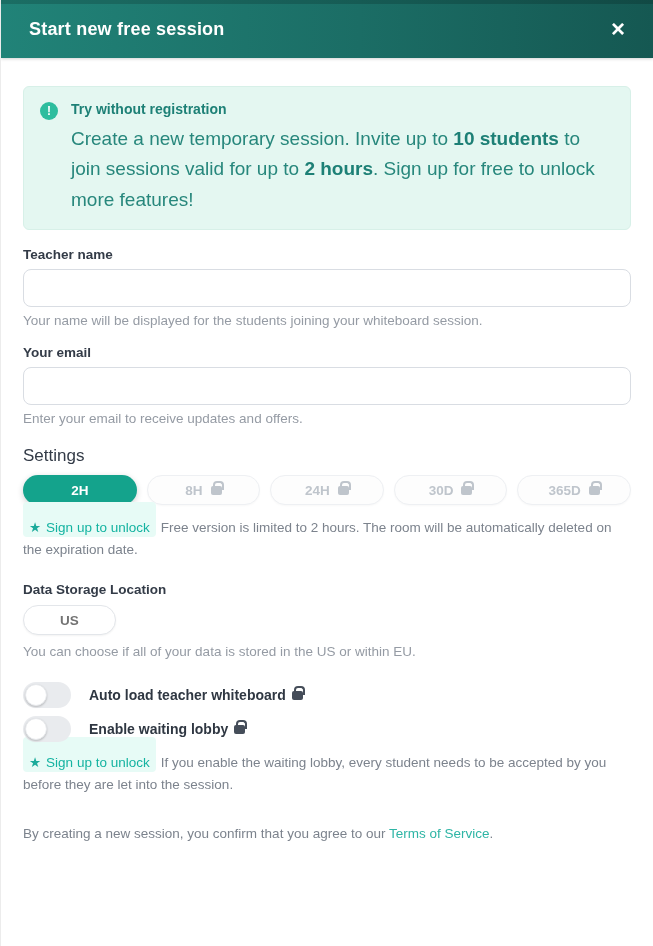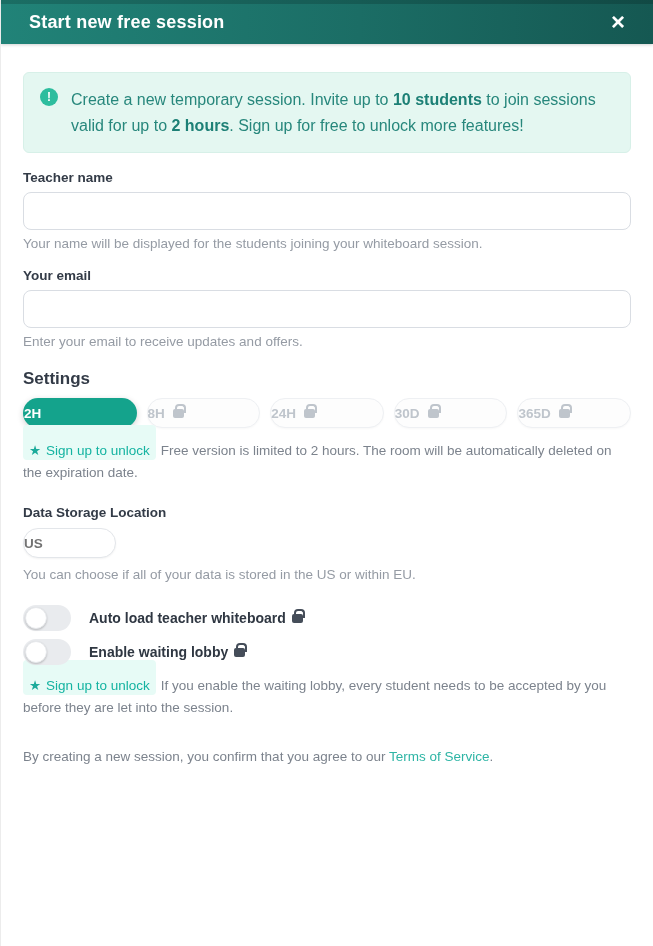--- a/index.html
+++ b/index.html
@@ -8,21 +8,21 @@
     font-family: "Liberation Sans", sans-serif;
     background: #ffffff;
     color: #333b47;
     width: 653px;
     height: 946px;
     overflow: hidden;
     border-left: 1px solid #ececec;
   }
   
   .modal-header {
-    height: 44px;
+    height: 58px;
     background: linear-gradient(90deg, #218378 0%, #1b6d65 55%, #155852 100%);
     box-shadow: inset 0 4px 0 rgba(0,0,0,0.16), 0 1px 3px rgba(0,0,0,0.18);
     display: flex;
     align-items: center;
     justify-content: space-between;
     padding: 0 24px 0 28px;
   }
   .modal-title {
     color: #ffffff;
     font-size: 18px;
@@ -65,21 +65,21 @@
     margin-top: 1px;
   }
   .banner-title {
     color: #1d8076;
     font-size: 14px;
     font-weight: 700;
     margin-bottom: 7px;
   }
   .banner-text {
     color: #27877c;
-    font-size: 16px;
+    font-size: 19px;
     line-height: 1.6;
   }
   .banner-text b { color: #1d8076; font-weight: 700; }
 
   .field-label {
     display: block;
     font-size: 13.5px;
     font-weight: 700;
     color: #333b47;
     margin: 17px 0 7px;
@@ -96,21 +96,21 @@
     outline: none;
   }
   .helper {
     font-size: 13.5px;
     color: #959ba4;
     margin-top: 6px;
   }
 
   .settings-heading {
     font-size: 17px;
-    font-weight: 700;
+    font-weight: 400;
     color: #333b47;
     margin-top: 20px;
   }
 
   .sub-label {
     display: block;
     font-size: 13.5px;
     font-weight: 700;
     color: #333b47;
     margin-top: 15px;
@@ -119,20 +119,21 @@
   .option-row { display: flex; gap: 10px; margin-top: 9px; }
   .opt-btn {
     flex: 1 1 0;
     height: 30px;
     border-radius: 19px;
     font-size: 13.5px;
     font-weight: 700;
     font-family: "Liberation Sans", sans-serif;
     display: flex;
     align-items: center;
+    justify-content: center;
     gap: 6px;
     cursor: pointer;
     border: 1px solid transparent;
   }
   .opt-btn.selected {
     background: #14a38c;
     color: #ffffff;
     box-shadow: 0 2px 6px rgba(0,0,0,0.18);
   }
   .opt-btn.locked {
@@ -237,20 +238,21 @@
 <div class="modal-header">
   <div class="modal-title">Start new free session</div>
   <button class="close-btn">×</button>
 </div>
 
 <div class="modal-body">
 
   <div class="banner">
     <div class="banner-icon">!</div>
     <div>
+      <div class="banner-title">Try without registration</div>
       <div class="banner-text"><span>Create a new temporary session. Invite up to </span><b>10 students</b><span> to join sessions valid for up to </span><b>2 hours</b><span>. Sign up for free to unlock more features!</span></div>
     </div>
   </div>
 
   <label class="field-label">Teacher name</label>
   <input class="text-input" type="text" value="" style="">
   <div class="helper">Your name will be displayed for the students joining your whiteboard session.</div>
 
   <label class="field-label">Your email</label>
   <input class="text-input" type="text" value="" style="">

